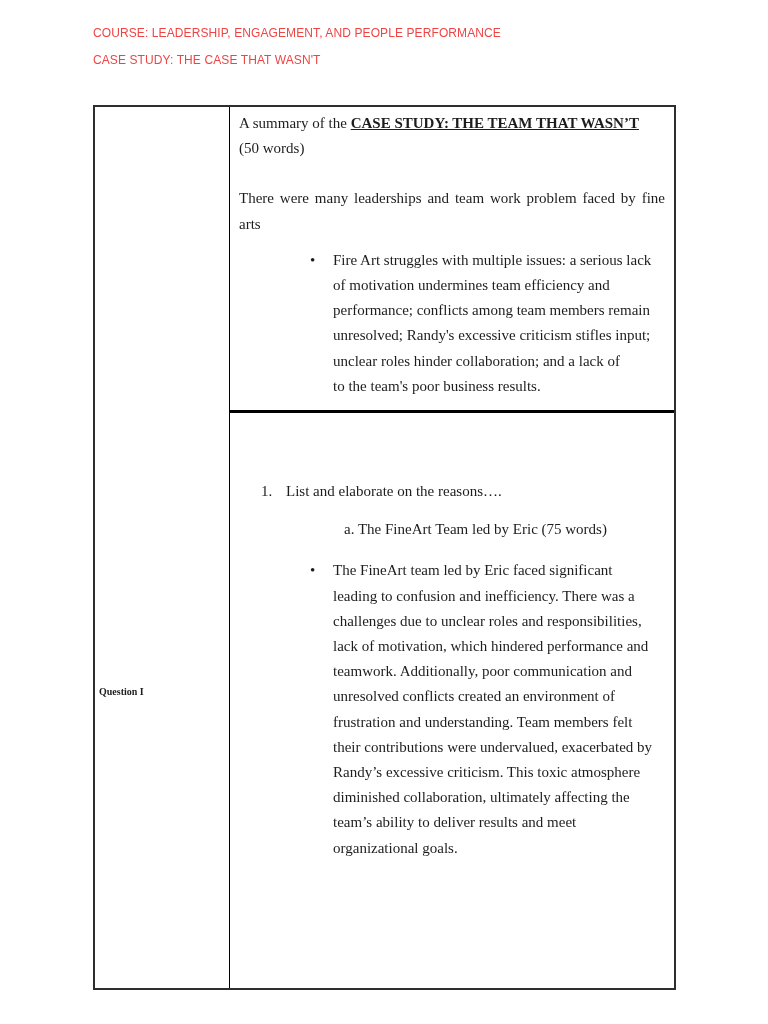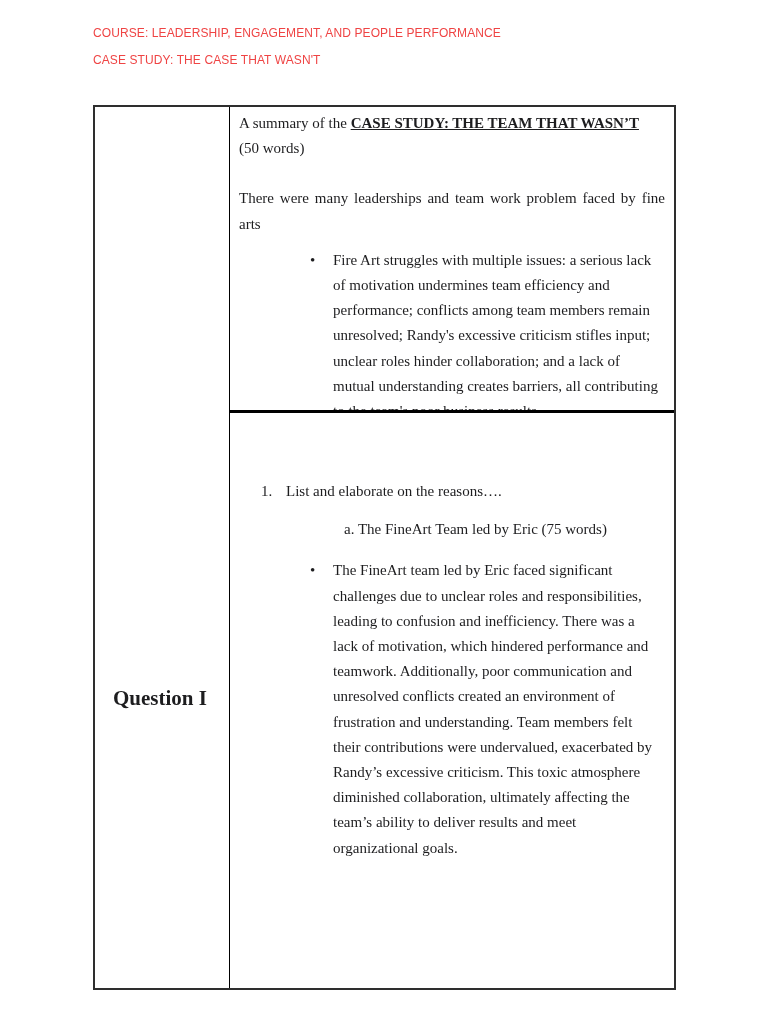--- a/index.html
+++ b/index.html
@@ -32,22 +32,22 @@
     border: 2px solid #2e2e2e;
     background: #ffffff;
   }
   .cell-question {
     grid-row: 1 / 3;
     border-right: 1px solid #000;
     position: relative;
   }
   .question-label {
     position: absolute;
-    top: 579px; left: 18px;
-    font-size: 21px;
+    top: 579px; left: 4px;
+    font-size: 10px;
     font-weight: bold;
     white-space: nowrap;
   }
   .cell-summary {
     border-bottom: 3px solid #000000;
     padding: 4px 9px 0 9px;
     font-size: 15px;
     line-height: 25.2px;
     overflow: hidden;
   }
@@ -112,38 +112,37 @@
       <div>arts</div>
     </div>
     <div class="bullet-item">
       <div class="bullet-marker">•</div>
       <div class="bullet-lines">
         <div class="bline">Fire Art struggles with multiple issues: a serious lack</div>
         <div class="bline">of motivation undermines team efficiency and</div>
         <div class="bline">performance; conflicts among team members remain</div>
         <div class="bline">unresolved; Randy's excessive criticism stifles input;</div>
         <div class="bline">unclear roles hinder collaboration; and a lack of</div>
-        <div class="bline">mutual understanding creates barriers, all contributing</div>
         <div class="bline">to the team's poor business results.</div>
       </div>
     </div>
   </div>
 
   <div class="cell-answer">
     <div class="numbered-item">
       <div class="num-marker">1.</div>
       <div class="nowrap">List and elaborate on the reasons….</div>
     </div>
     <div class="sub-question">a. The FineArt Team led by Eric (75 words)</div>
     <div class="bullet-item answer-bullet">
       <div class="bullet-marker">•</div>
       <div class="bullet-lines">
         <div class="bline">The FineArt team led by Eric faced significant</div>
+        <div class="bline">leading to confusion and inefficiency. There was a</div>
         <div class="bline">challenges due to unclear roles and responsibilities,</div>
-        <div class="bline">leading to confusion and inefficiency. There was a</div>
         <div class="bline">lack of motivation, which hindered performance and</div>
         <div class="bline">teamwork. Additionally, poor communication and</div>
         <div class="bline">unresolved conflicts created an environment of</div>
         <div class="bline">frustration and understanding. Team members felt</div>
         <div class="bline">their contributions were undervalued, exacerbated by</div>
         <div class="bline">Randy’s excessive criticism. This toxic atmosphere</div>
         <div class="bline">diminished collaboration, ultimately affecting the</div>
         <div class="bline">team’s ability to deliver results and meet</div>
         <div class="bline">organizational goals.</div>
       </div>

